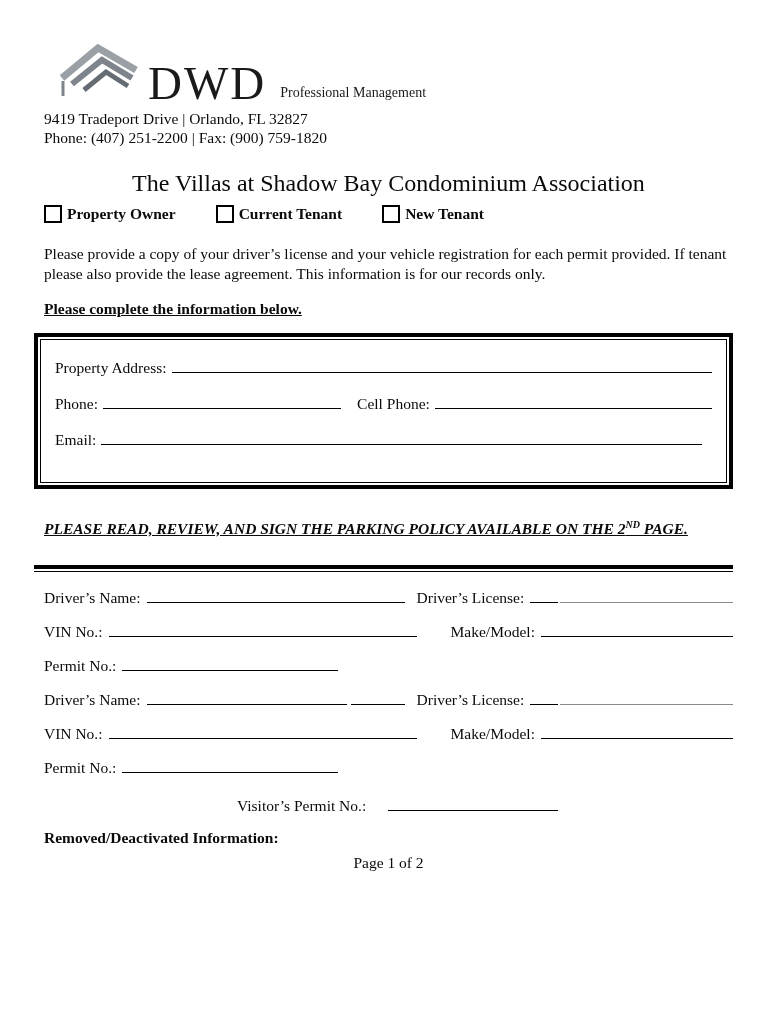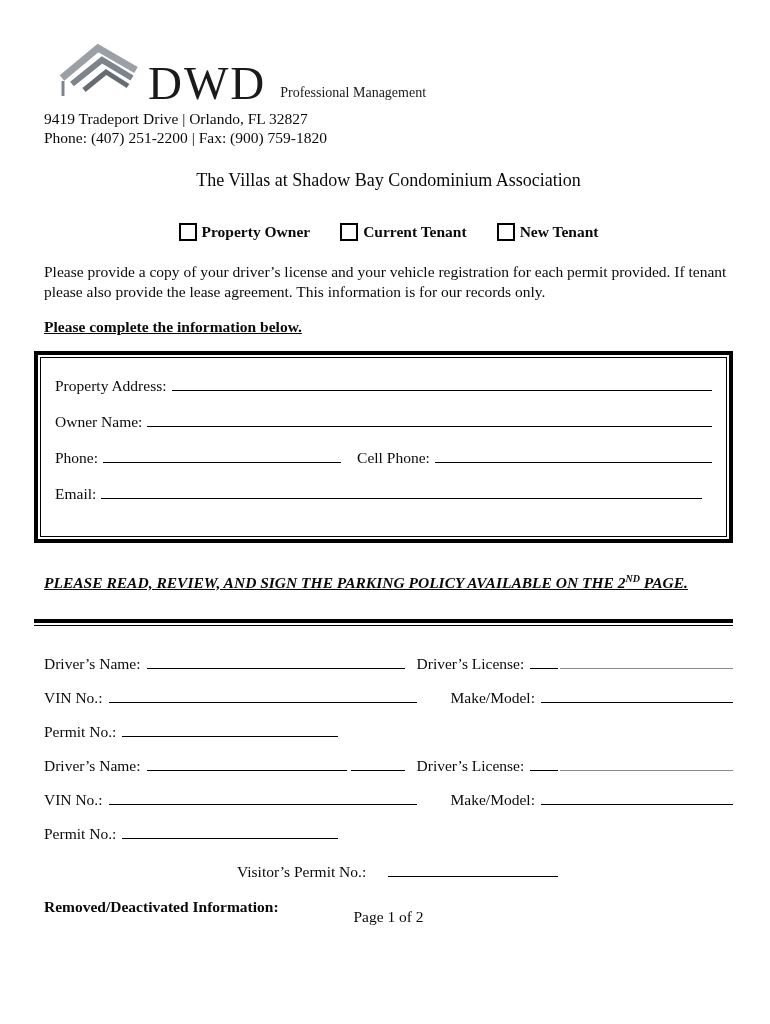--- a/index.html
+++ b/index.html
@@ -21,24 +21,24 @@
   .logo-row { display: flex; align-items: flex-end; margin-left: 12px; height: 66px; }
   .logo-icon { flex: 0 0 auto; }
   .logo-acronym {
     font-size: 47px; line-height: 0.88; letter-spacing: 2px;
     margin-left: 4px; color: #1a1a1a;
   }
   .logo-subtitle { font-size: 14px; margin-left: 14px; padding-bottom: 3px; color: #1a1a1a; }
   .address-block { margin-top: 5px; line-height: 1.24; }
 
   
-  .form-title { text-align: center; font-size: 18px; margin-top: 23px; }
+  .form-title { text-align: center; font-size: 24px; margin-top: 23px; }
   .checkbox-row {
-    display: flex; justify-content: center; gap: 30px;
-    margin-top: 32px; font-weight: bold;
+    display: flex; justify-content: flex-start; gap: 40px;
+    margin-top: 8px; font-weight: bold;
   }
   .checkbox-option { display: flex; align-items: center; }
   .checkbox-box {
     width: 14px; height: 14px; border: 2px solid #000;
     margin-right: 5px; background: #fff; flex: 0 0 auto;
   }
 
   
   .intro-paragraph { margin-top: 21px; line-height: 1.24; }
   .complete-instruction {
@@ -67,21 +67,21 @@
   }
   .policy-notice sup { font-size: 10px; }
 
   
   .thick-thin-rule {
     margin-top: 27px; margin-left: -10px; height: 2px;
     border-top: 4px solid #000; border-bottom: 1px solid #000;
   }
   .office-heading { text-align: center; font-weight: bold; font-size: 16px; margin-top: 10px; }
   .office-row { display: flex; align-items: baseline; height: 20px; margin-top: 14px; }
-  .office-row .field-label { margin-right: 6px; margin-top: 15px; }
+  .office-row .field-label { margin-right: 6px; }
   .fill-name { width: 258px; }
   .fill-name-a { width: 200px; margin-right: 4px; }
   .fill-name-b { width: 54px; }
   .license-label { margin-left: 12px; }
   .fill-lic-a { width: 28px; margin-right: 2px; }
   .fill-gray { border-bottom-color: #8a8a8a; }
   .fill-vin { width: 308px; }
   .mm-label { margin-left: 34px; }
   .fill-permit { width: 216px; }
   .visitor-row { padding-left: 193px; margin-top: 18px; gap: 16px; }
@@ -132,24 +132,20 @@
   <div class="intro-paragraph">Please provide a copy of your driver’s license and your vehicle registration for each permit provided.  If tenant please also provide the lease agreement.  This information is for our records only.</div>
   <div class="complete-instruction">Please complete the information below.</div>
 
   <div class="info-box-outer">
     <div class="info-box-inner">
       <div class="field-row">
         <span class="field-label">Property Address:</span>
         <span class="fill fill-grow"></span>
       </div>
       <div class="field-row">
-        <span class="field-label">Owner Name:</span>
-        <span class="fill fill-grow"></span>
-      </div>
-      <div class="field-row">
         <span class="field-label">Phone:</span>
         <span class="fill fill-phone"></span>
         <span class="field-label cell-label">Cell Phone:</span>
         <span class="fill fill-grow"></span>
       </div>
       <div class="field-row">
         <span class="field-label">Email:</span>
         <span class="fill fill-grow email-short"></span>
       </div>
     </div>

